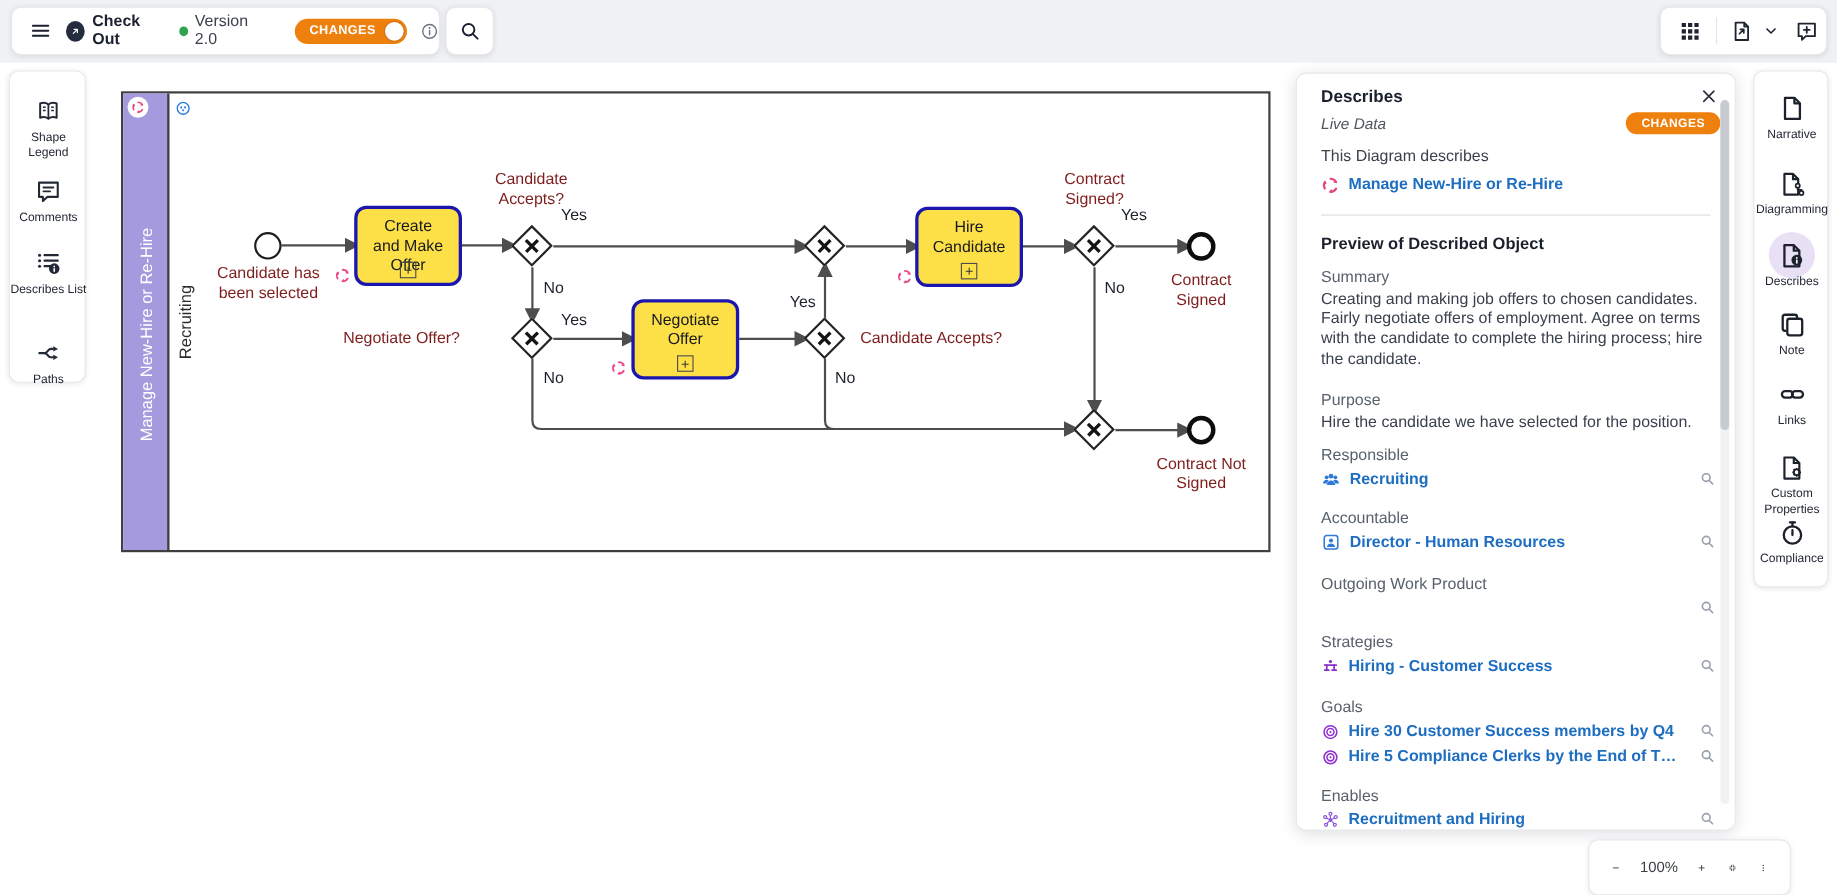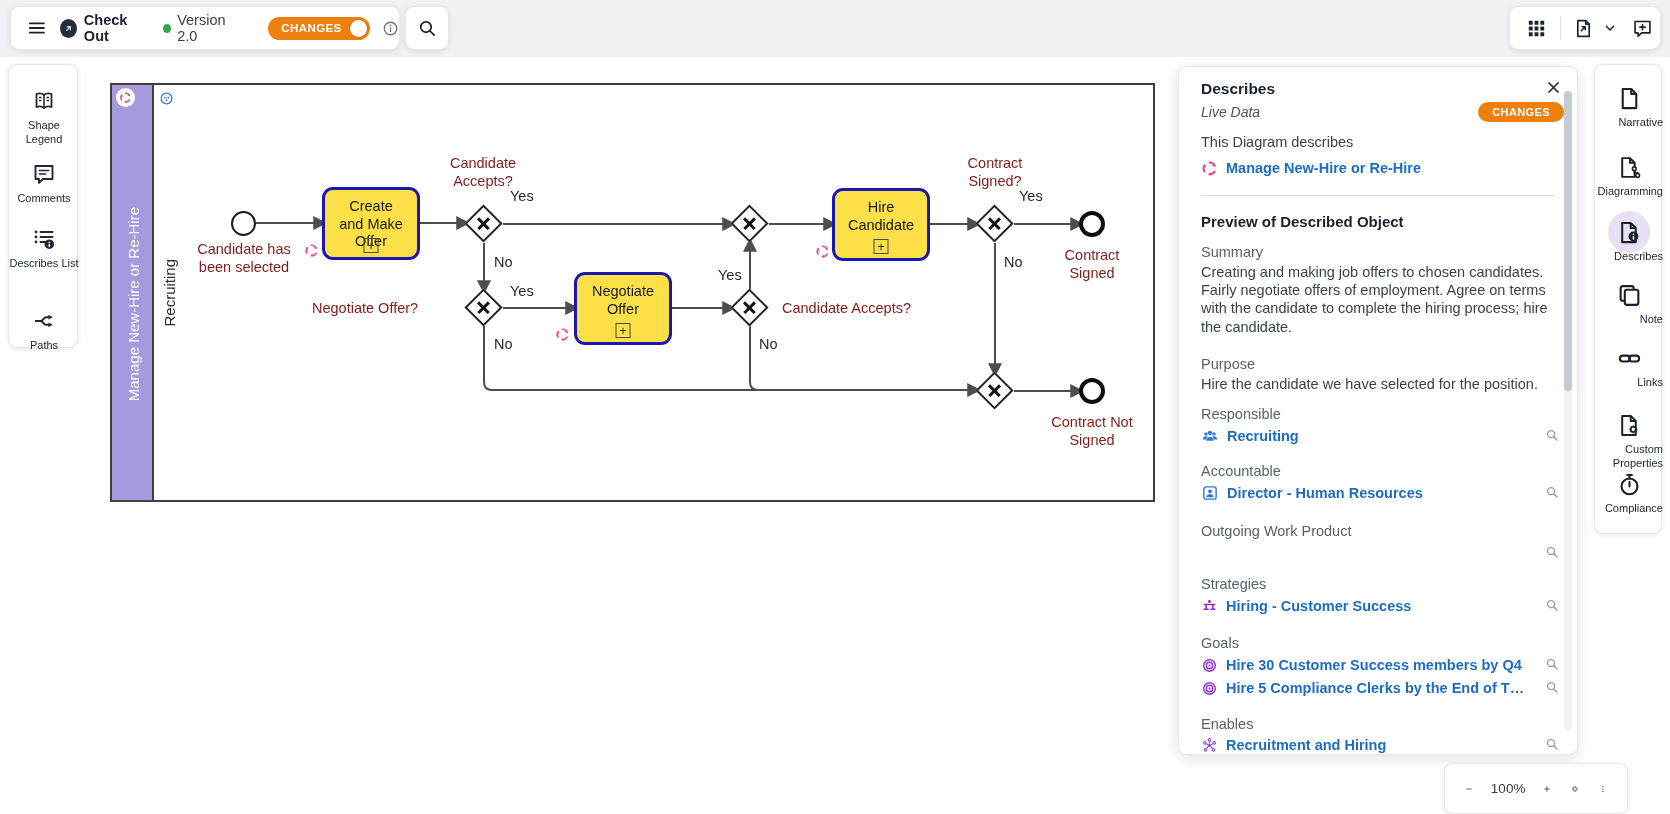--- a/index.html
+++ b/index.html
@@ -82,21 +82,21 @@
   .p-lab{position:absolute;left:22px;font-size:14.5px;color:#59616d;}
   .p-body{position:absolute;left:22px;width:352px;font-size:14.5px;line-height:18.2px;color:#3a414d;}
   .mag{position:absolute;right:18px;width:14px;height:14px;color:#98a0ab;cursor:pointer;}
   .mag-inline{width:13px;height:13px;color:#98a0ab;margin-left:2px;cursor:pointer;}
   .p-scroll{position:absolute;right:5px;top:24px;width:8px;height:640px;background:#f0f1f3;border-radius:4px;}
   .p-thumb{position:absolute;right:0;top:0;width:8px;height:300px;background:#c7cad0;border-radius:4px;cursor:pointer;}
   
   .rt{left:1594px;top:64px;width:68px;height:470px;}
   .rt-item{position:absolute;left:0;width:68px;text-align:center;cursor:pointer;}
   .rt-item .ic{width:25px;height:25px;margin:0 auto;color:#1d212b;}
-  .rt-item .lb{margin-top:5px;font-size:11px;line-height:1.25;color:#232835;text-align:right;}
+  .rt-item .lb{margin-top:5px;font-size:11px;line-height:1.25;color:#232835;}
   .rt-sel{position:absolute;left:50%;transform:translateX(-50%);top:-9px;width:42px;height:42px;border-radius:50%;
           background:#e8e1f6;z-index:0;}
   .rt-item .ic,.rt-item .lb{position:relative;z-index:1;}
   
   .zt{left:1444px;top:763px;width:184px;height:51px;display:flex;align-items:center;padding:0 20px;gap:0;}
   .zt .ic{color:#2a2f3a;cursor:pointer;}
   .zt .pct{font-size:13.5px;color:#3c4043;margin:0 18px;}
   .zt .sp{margin-left:20px;}
 </style>
 </head>

